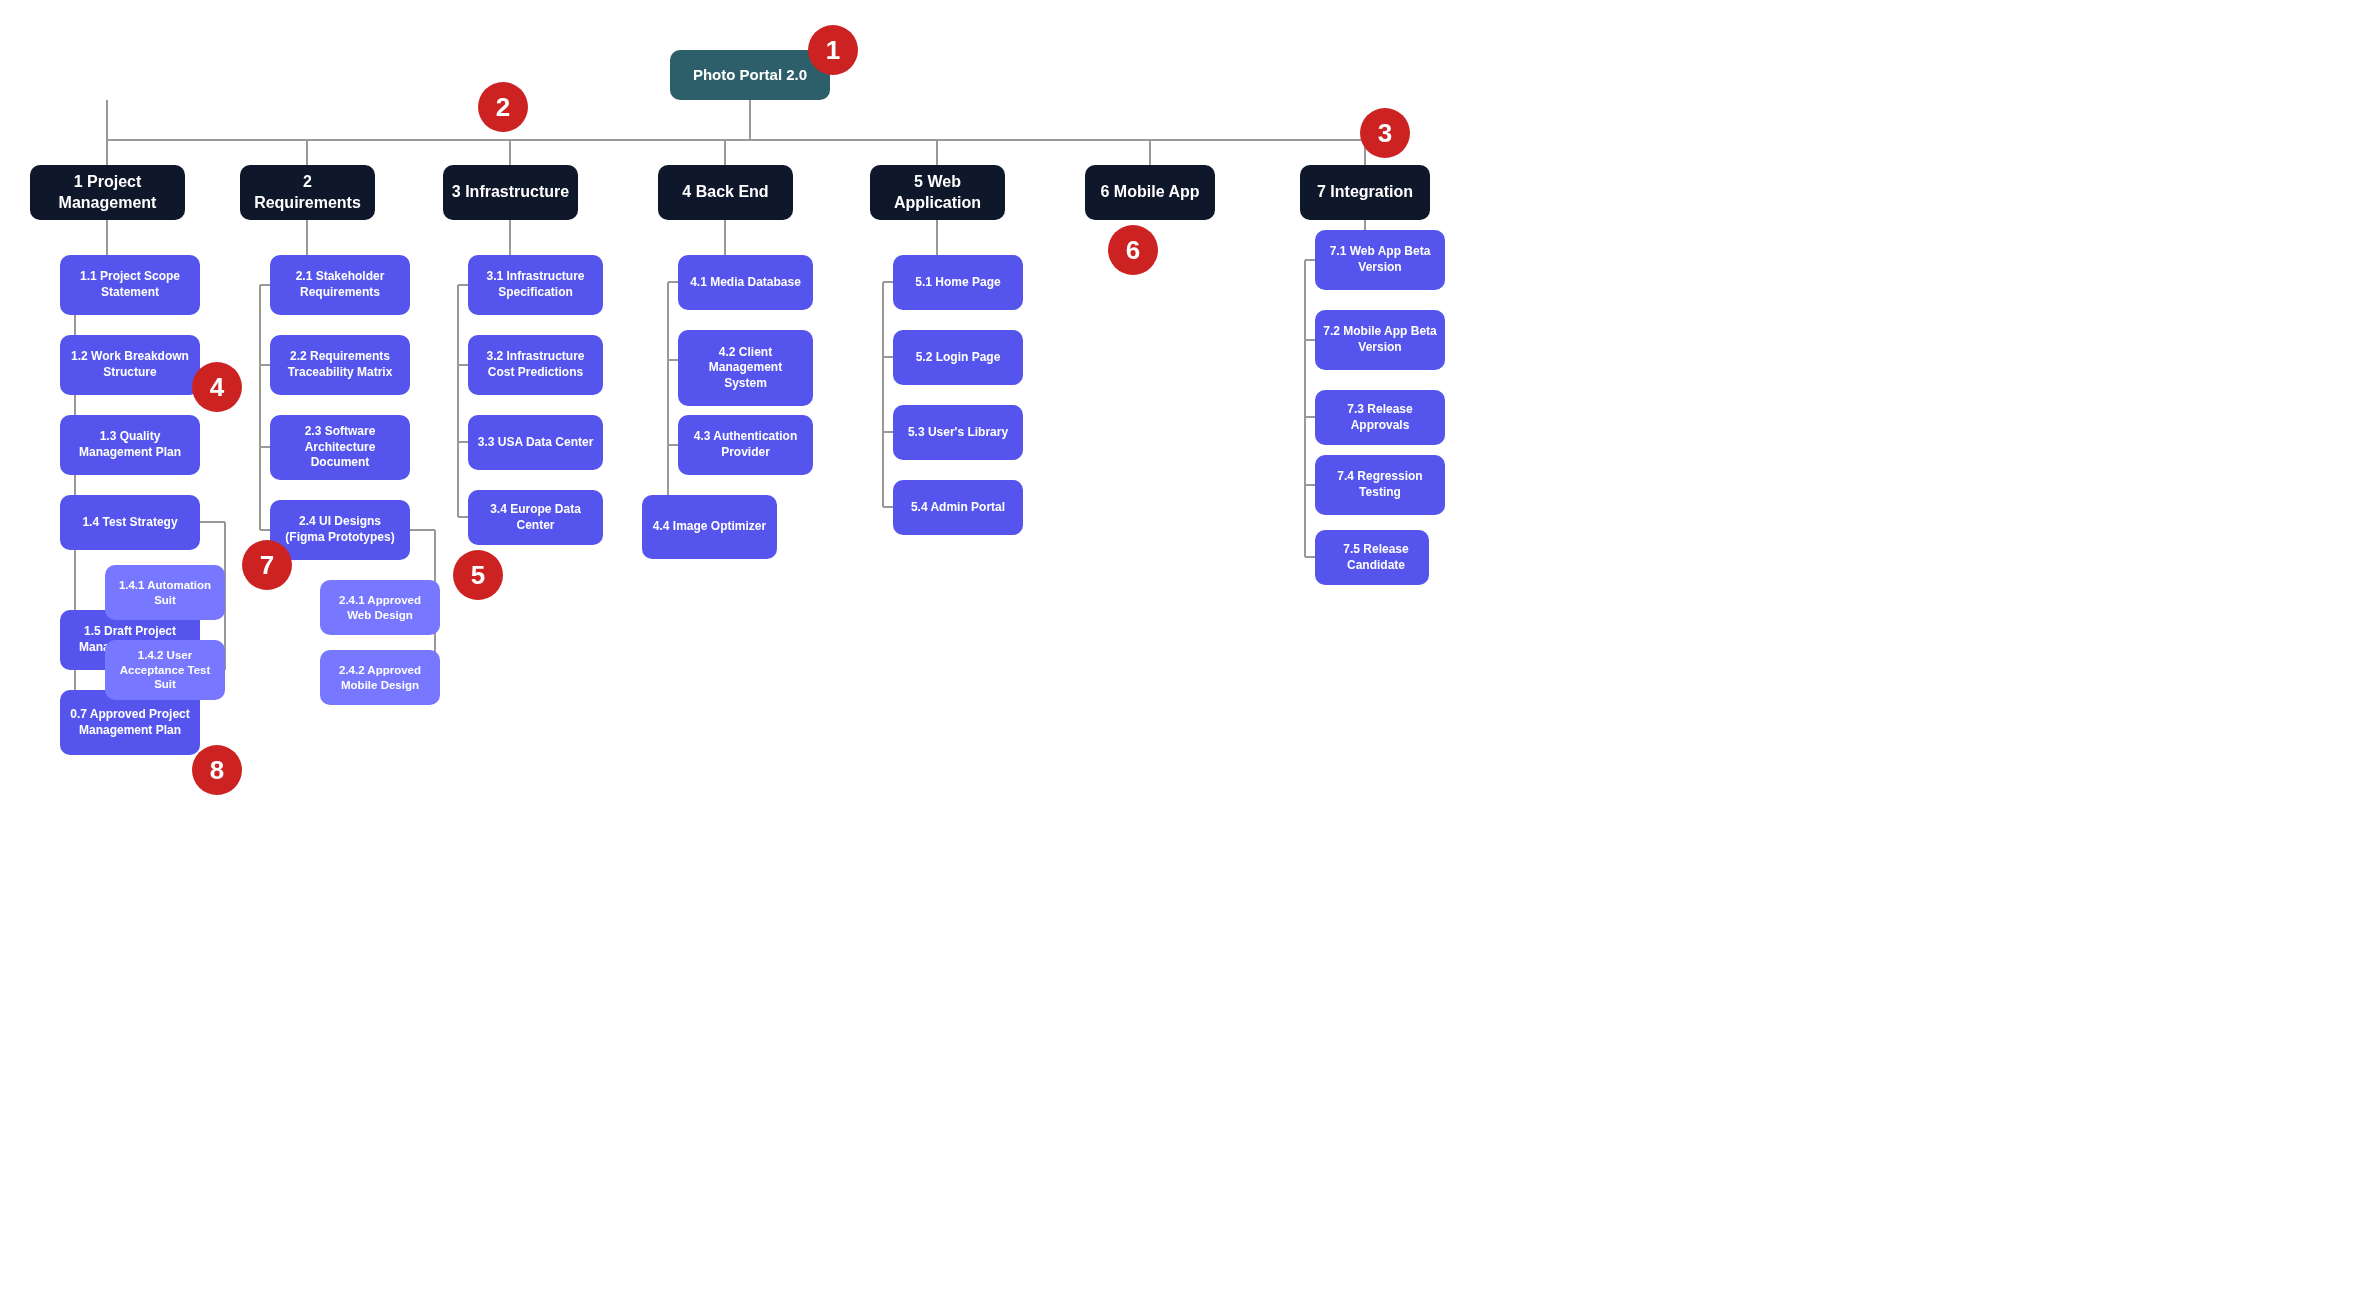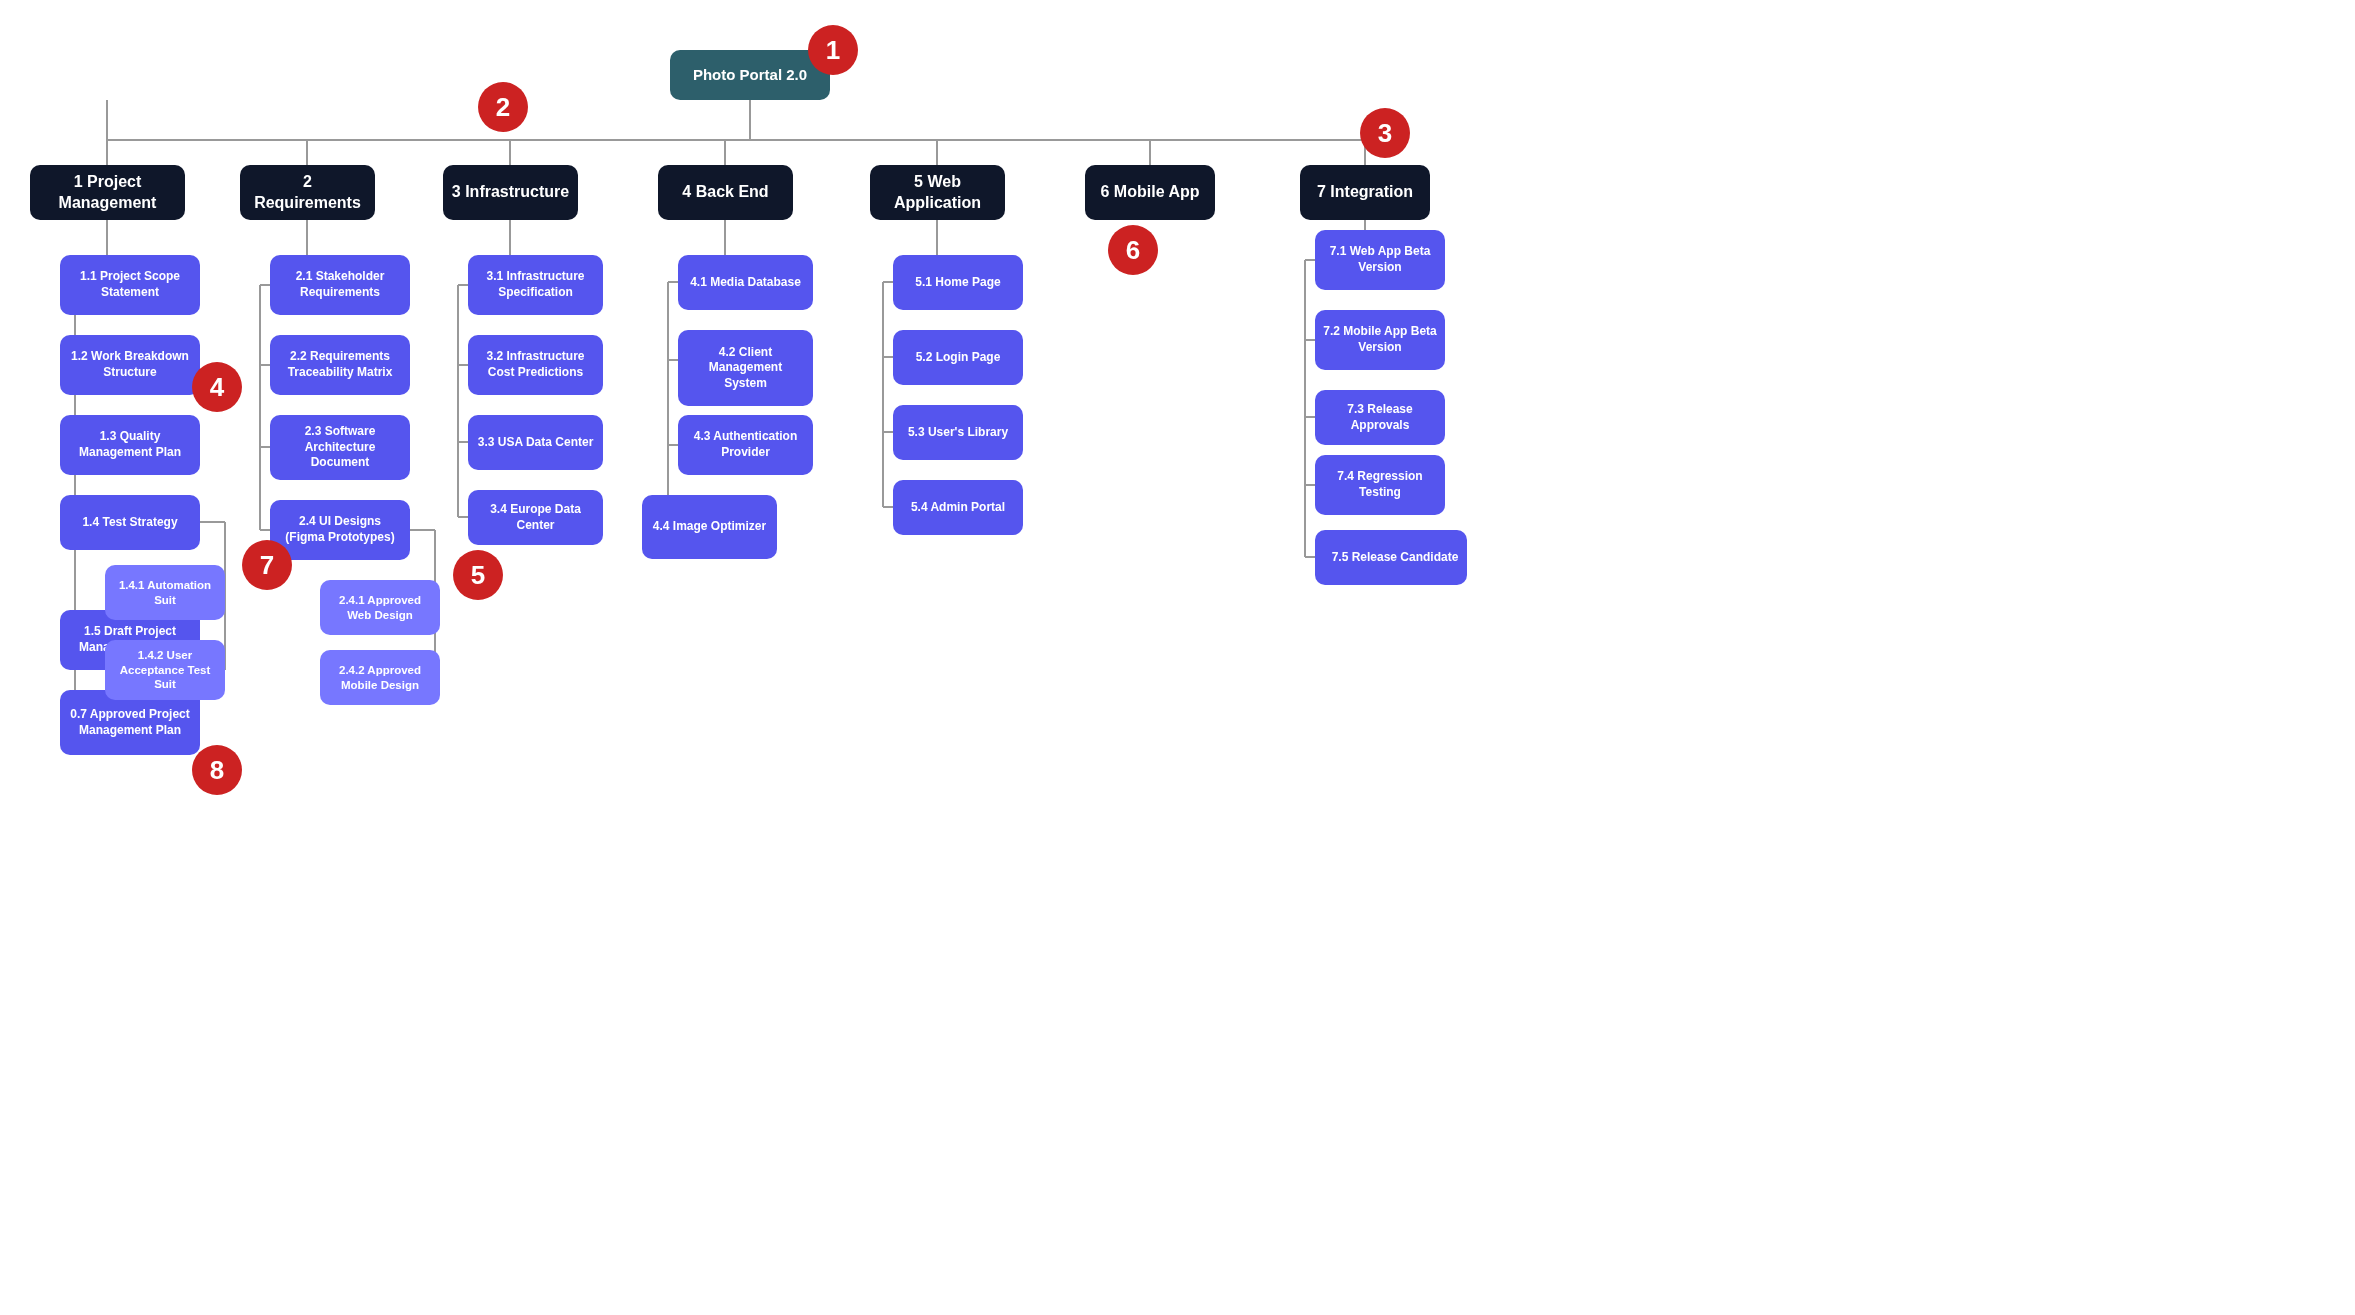--- a/index.html
+++ b/index.html
@@ -204,21 +204,21 @@
 
   <div class="node node-l2" style="left:893px; top:255px; width:130px; height:55px;">5.1  Home Page</div>
   <div class="node node-l2" style="left:893px; top:330px; width:130px; height:55px;">5.2  Login Page</div>
   <div class="node node-l2" style="left:893px; top:405px; width:130px; height:55px;">5.3  User's Library</div>
   <div class="node node-l2" style="left:893px; top:480px; width:130px; height:55px;">5.4  Admin Portal</div>
 
   <div class="node node-l2" style="left:1315px; top:230px; width:130px; height:60px;">7.1  Web App Beta Version</div>
   <div class="node node-l2" style="left:1315px; top:310px; width:130px; height:60px;">7.2  Mobile App Beta Version</div>
   <div class="node node-l2" style="left:1315px; top:390px; width:130px; height:55px;">7.3  Release Approvals</div>
   <div class="node node-l2" style="left:1315px; top:455px; width:130px; height:60px;">7.4  Regression Testing</div>
-  <div class="node node-l2" style="left:1315px; top:530px; width:152px; height:55px;padding-left:16px;">7.5  Release Candidate</div>
+  <div class="node node-l2" style="left:1315px; top:530px; width:114px; height:55px;padding-left:16px;">7.5  Release Candidate</div>
 
   <div class="node node-l3" style="left:105px; top:565px; width:120px; height:55px;">1.4.1  Automation Suit</div>
   <div class="node node-l3" style="left:105px; top:640px; width:120px; height:60px;">1.4.2  User Acceptance Test Suit</div>
   <div class="node node-l3" style="left:320px; top:580px; width:120px; height:55px;">2.4.1  Approved Web Design</div>
   <div class="node node-l3" style="left:320px; top:650px; width:120px; height:55px;">2.4.2  Approved Mobile Design</div>
 
   <div class="annotation" style="left:808px; top:25px;">1</div>
   <div class="annotation" style="left:478px; top:82px;">2</div>
   <div class="annotation" style="left:1360px; top:108px;">3</div>
   <div class="annotation" style="left:192px; top:362px;">4</div>

